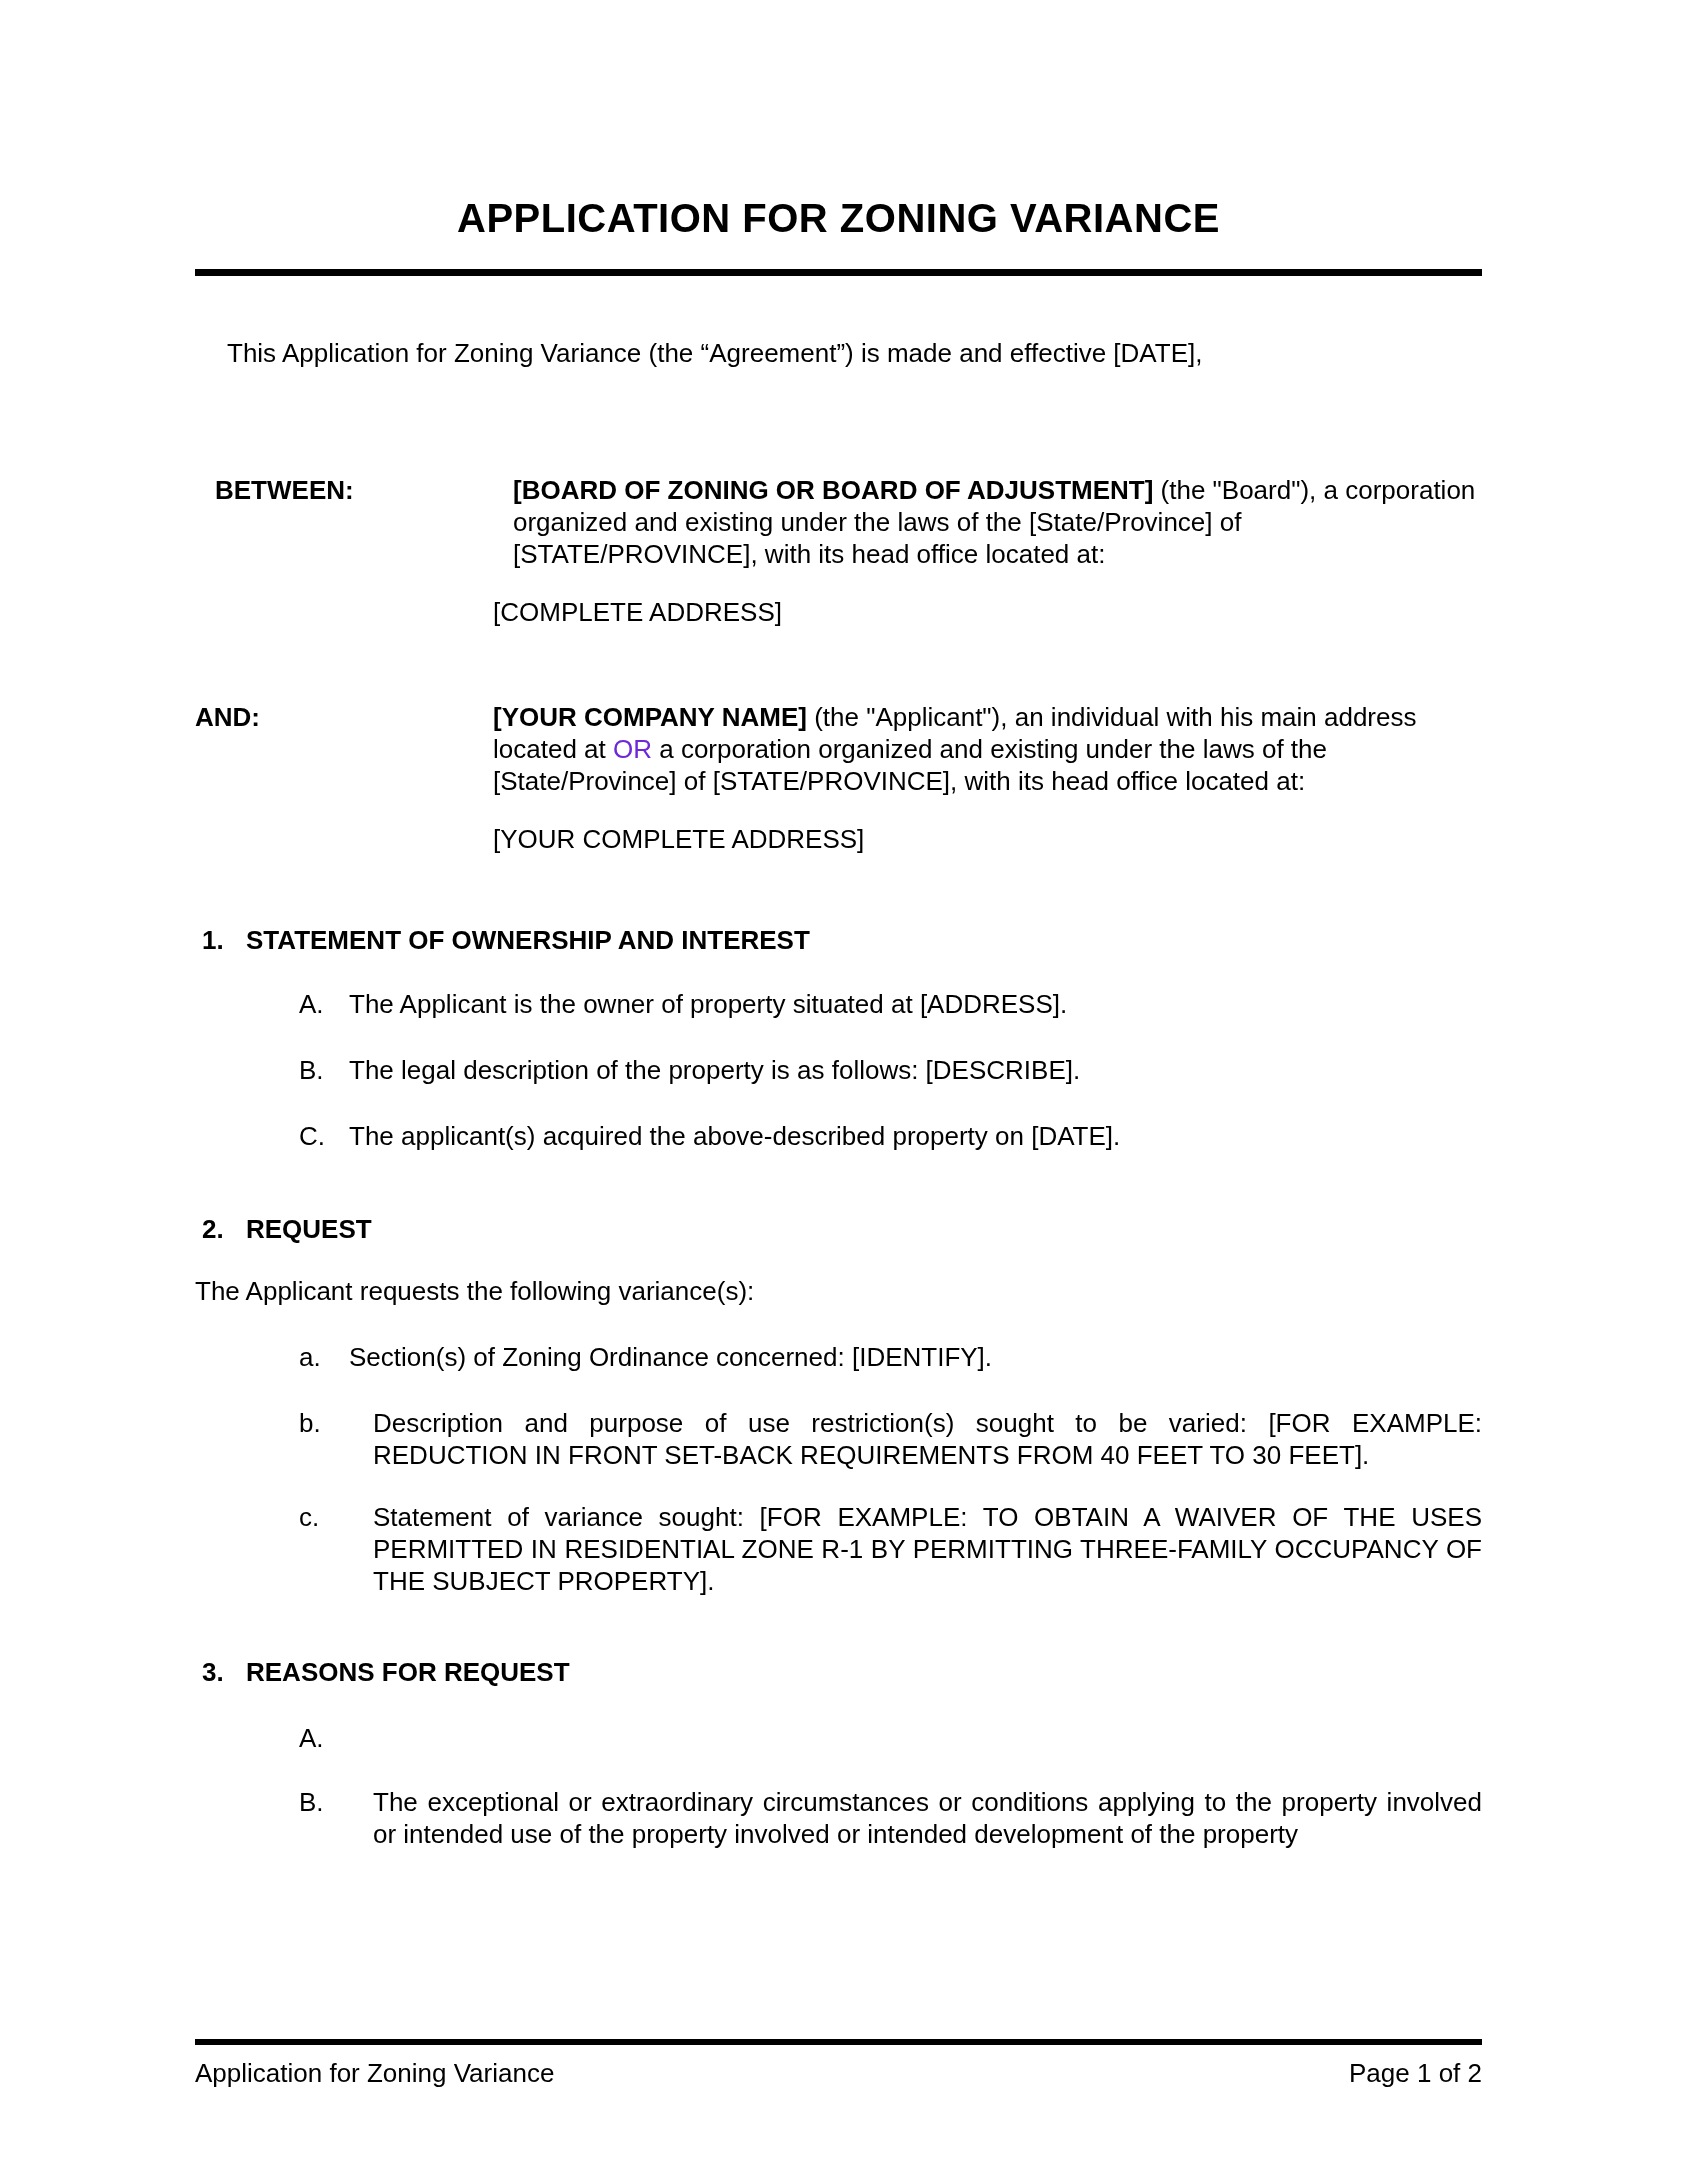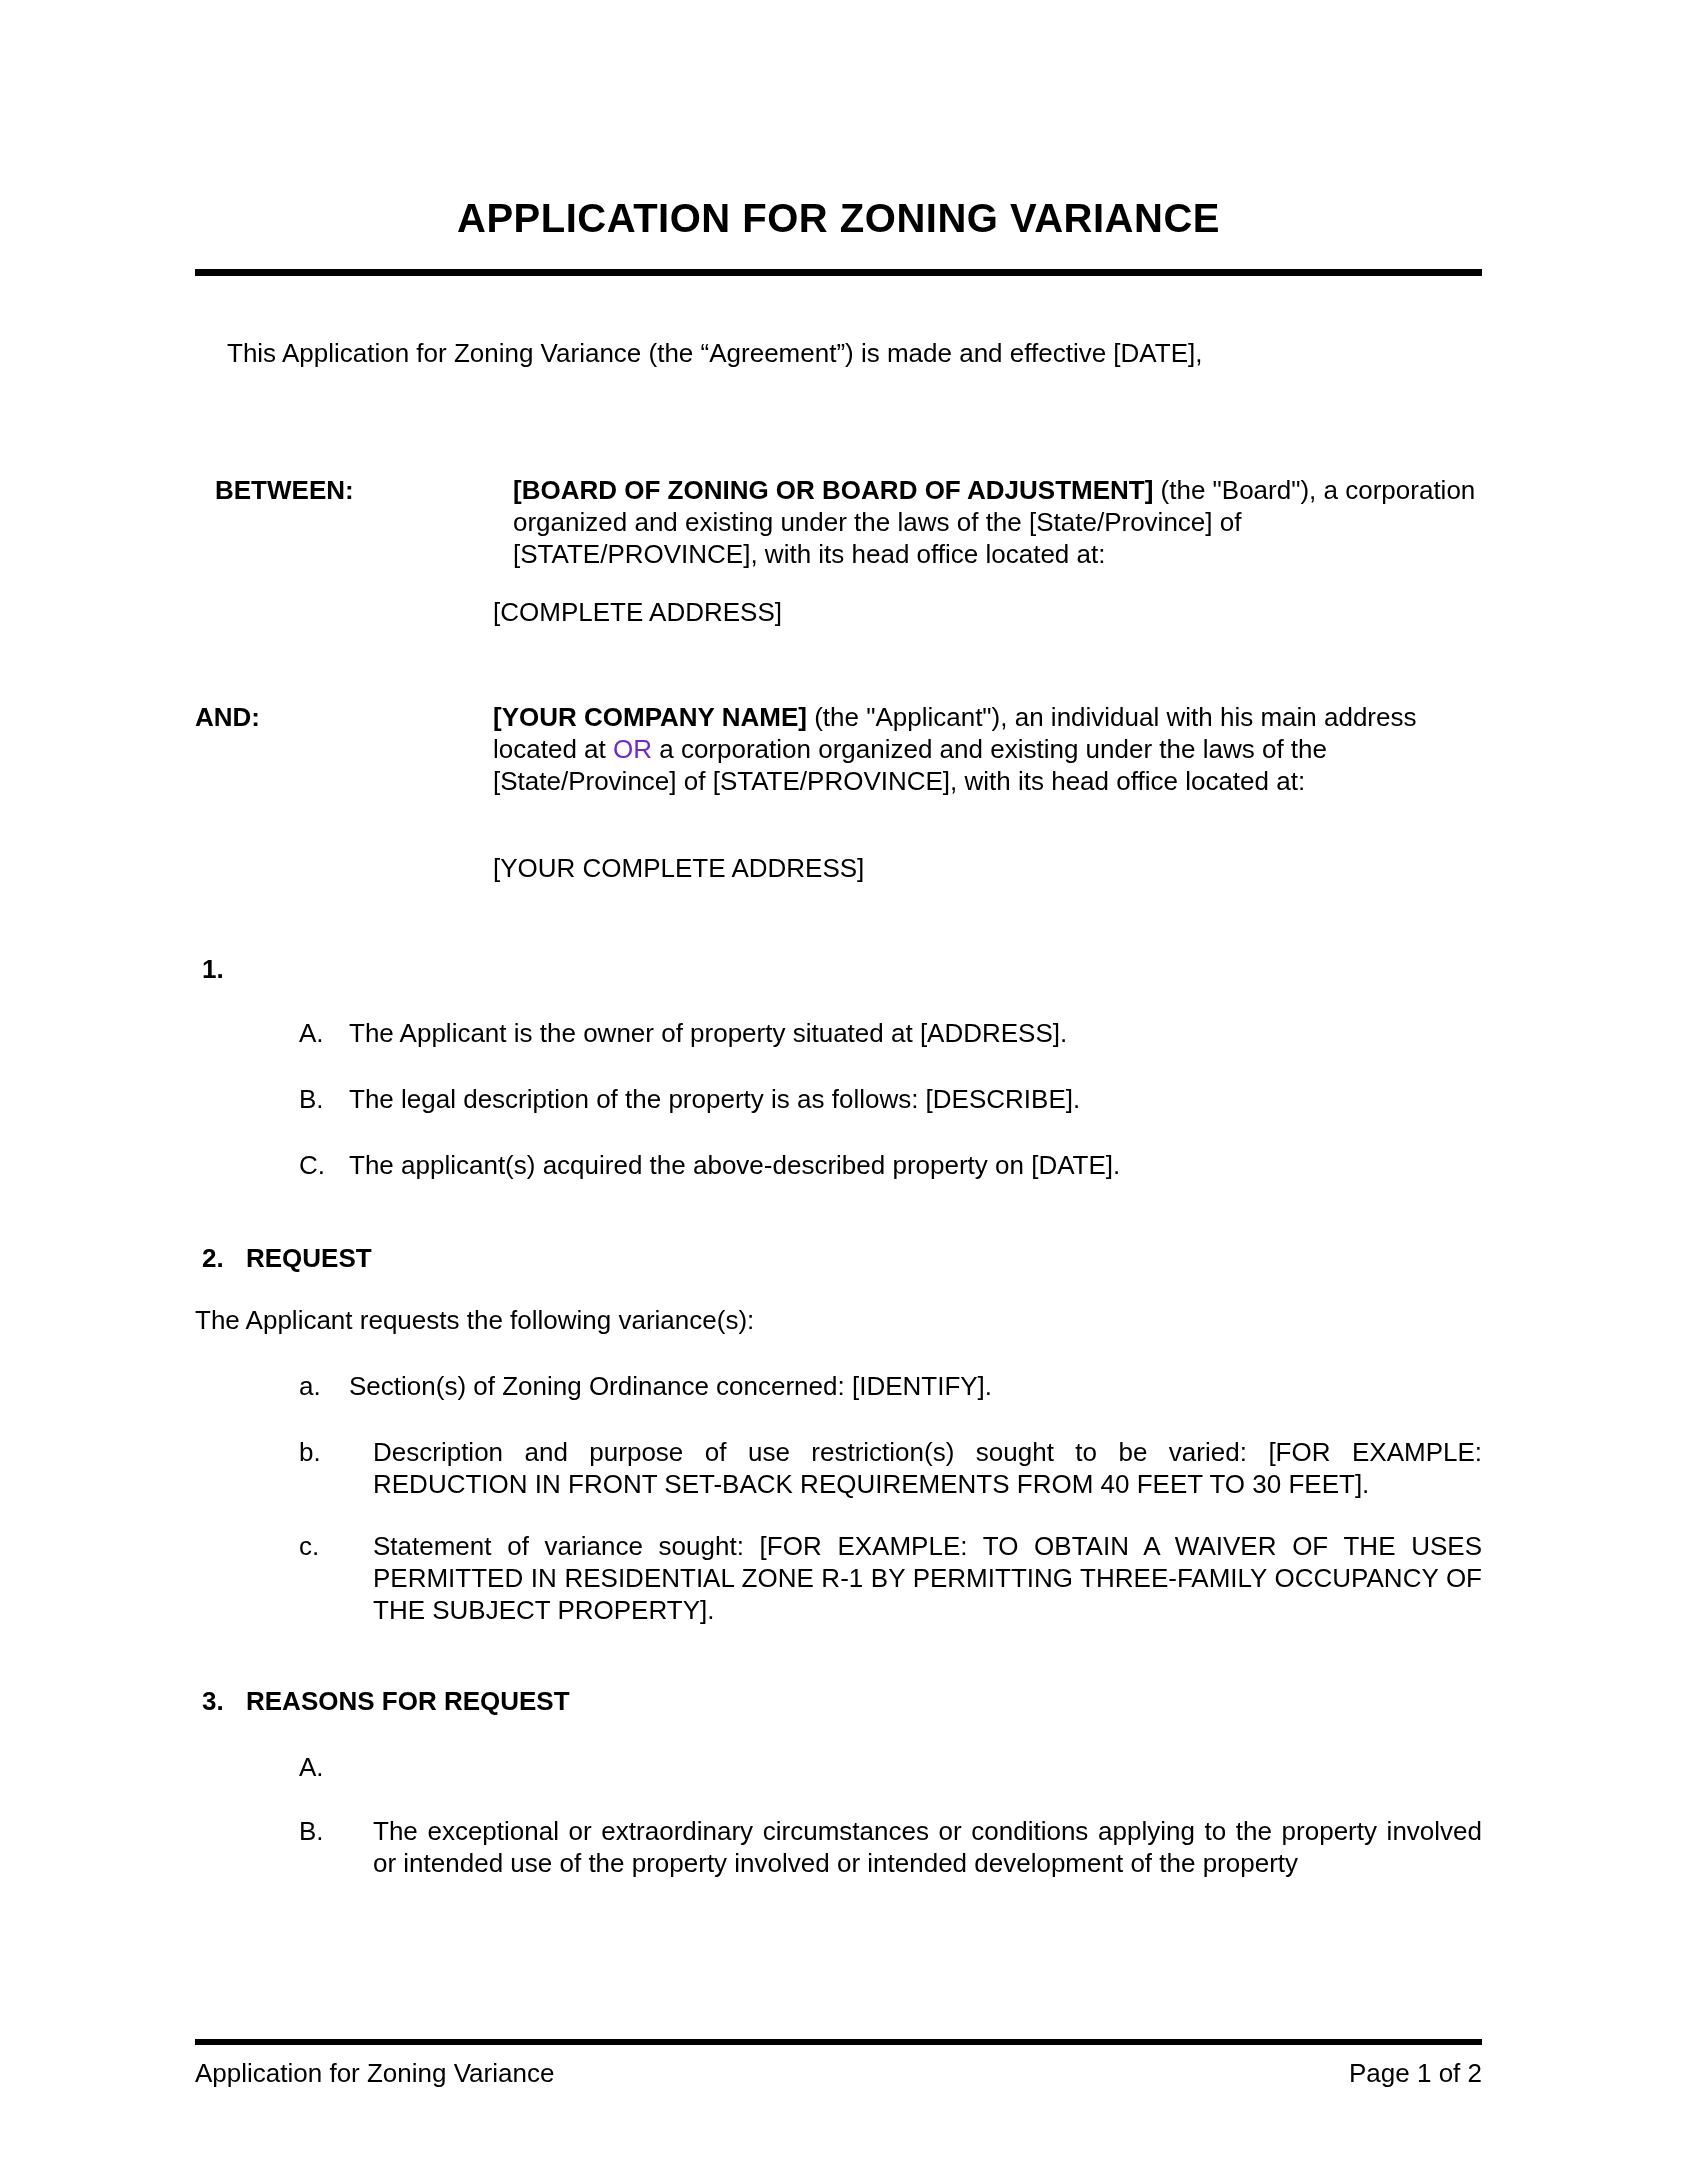--- a/index.html
+++ b/index.html
@@ -35,21 +35,21 @@
   }
   .intro { margin-top: 61px; margin-left: 32px; }
 
   .party-row { display: flex; }
   .party-row.between { margin-top: 105px; margin-left: 20px; }
   .party-row.and     { margin-top: 73px; }
   .party-label { width: 298px; flex: 0 0 298px; font-weight: bold; }
   .party-text  { width: 989px; }
   .party-address { margin-left: 298px; }
   .party-address.addr1 { margin-top: 26px; }
-  .party-address.addr2 { margin-top: 55px; }
+  .party-address.addr2 { margin-top: 26px; }
   .bold { font-weight: bold; }
   .accent-or { color: #6d28d9; }
 
   .sec-heading { display: flex; font-weight: bold; }
   .sec-heading.h1 { margin-top: 69px; }
   .sec-heading.h2 { margin-top: 61px; }
   .sec-heading.h3 { margin-top: 59px; }
   .sec-num { flex: 0 0 44px; padding-left: 7px; }
   .sec-lead { margin-top: 30px; }
 
@@ -91,20 +91,21 @@
   <div class="party-address addr1">[COMPLETE ADDRESS]</div>
 
   <div class="party-row and">
     <div class="party-label">AND:</div>
     <div class="party-text"><span class="bold">[YOUR COMPANY NAME]</span><span> (the "Applicant"), an individual with his main address located at </span><span class="accent-or">OR</span><span> a corporation organized and existing under the laws of the [State/Province] of [STATE/PROVINCE], with its head office located at:</span></div>
   </div>
   <div class="party-address addr2">[YOUR COMPLETE ADDRESS]</div>
 
   <div class="sec-heading h1">
     <div class="sec-num">1.</div>
+    <div>STATEMENT OF OWNERSHIP AND INTEREST</div>
   </div>
 
   <div class="item mt32">
     <div class="item-marker">A.</div>
     <div class="item-text">The Applicant is the owner of property situated at [ADDRESS].</div>
   </div>
   <div class="item mt34">
     <div class="item-marker">B.</div>
     <div class="item-text">The legal description of the property is as follows: [DESCRIBE].</div>
   </div>

